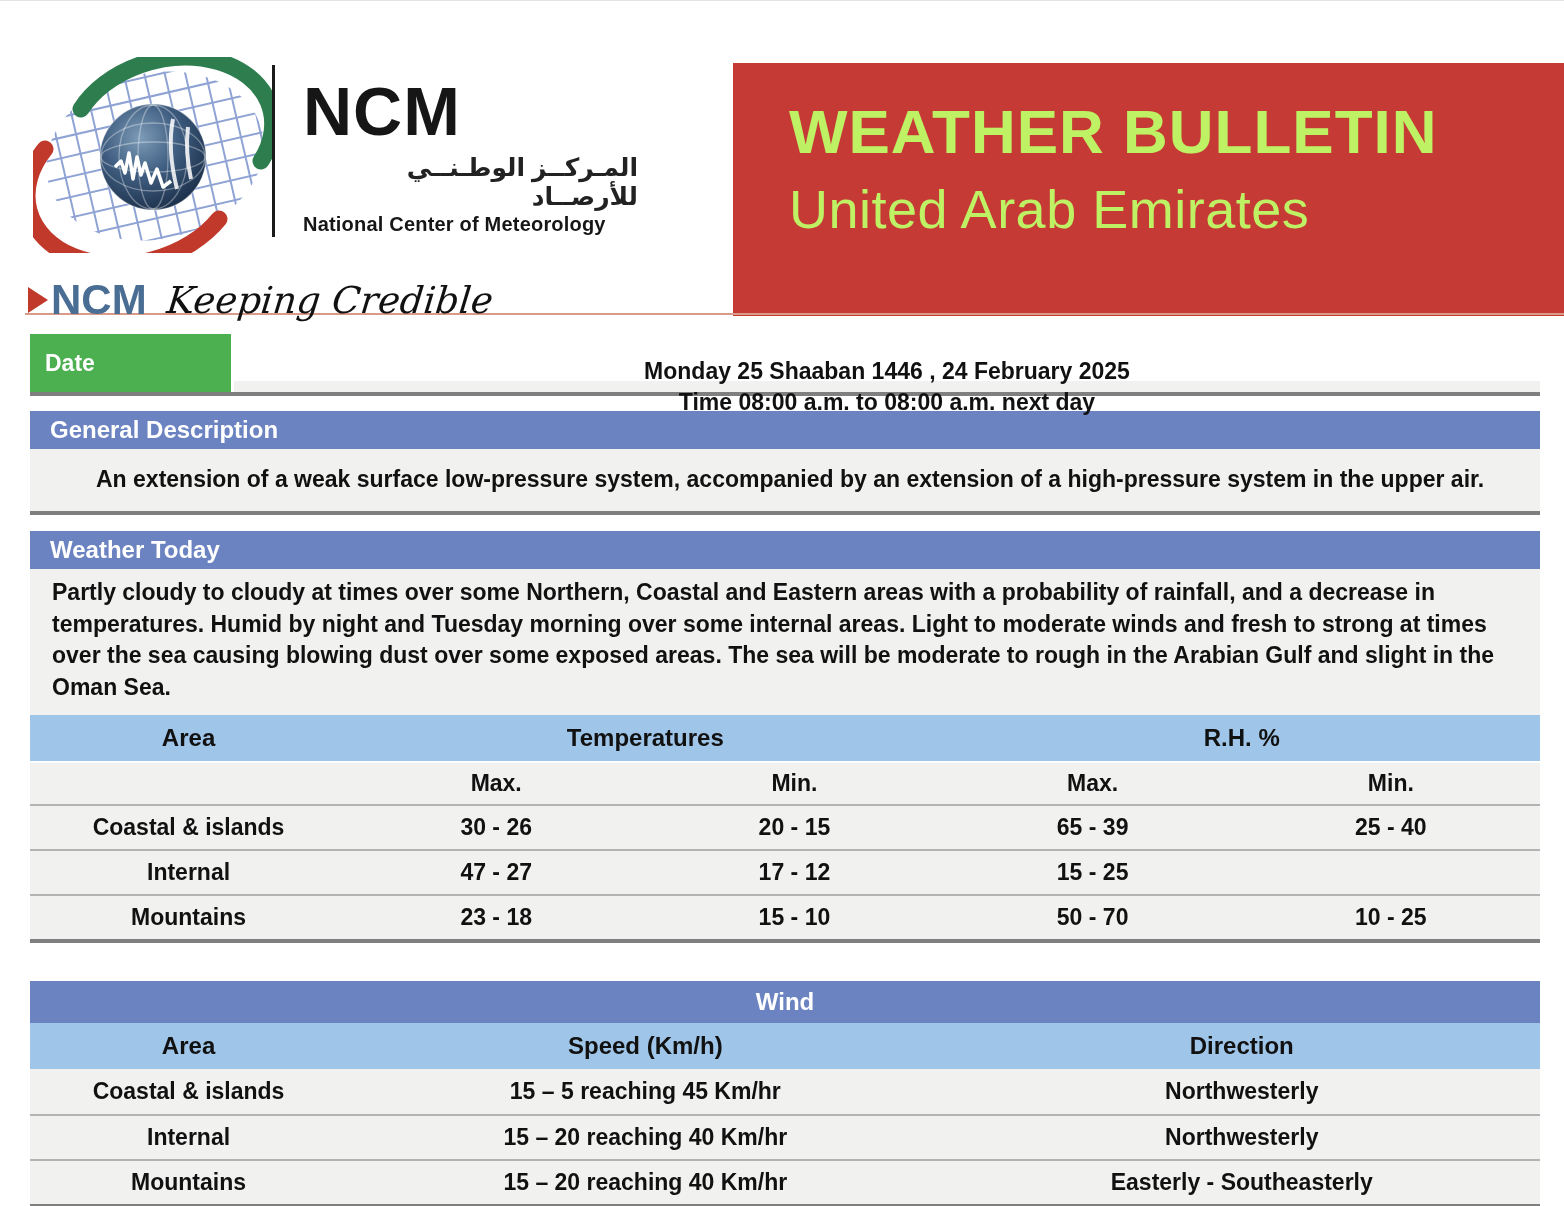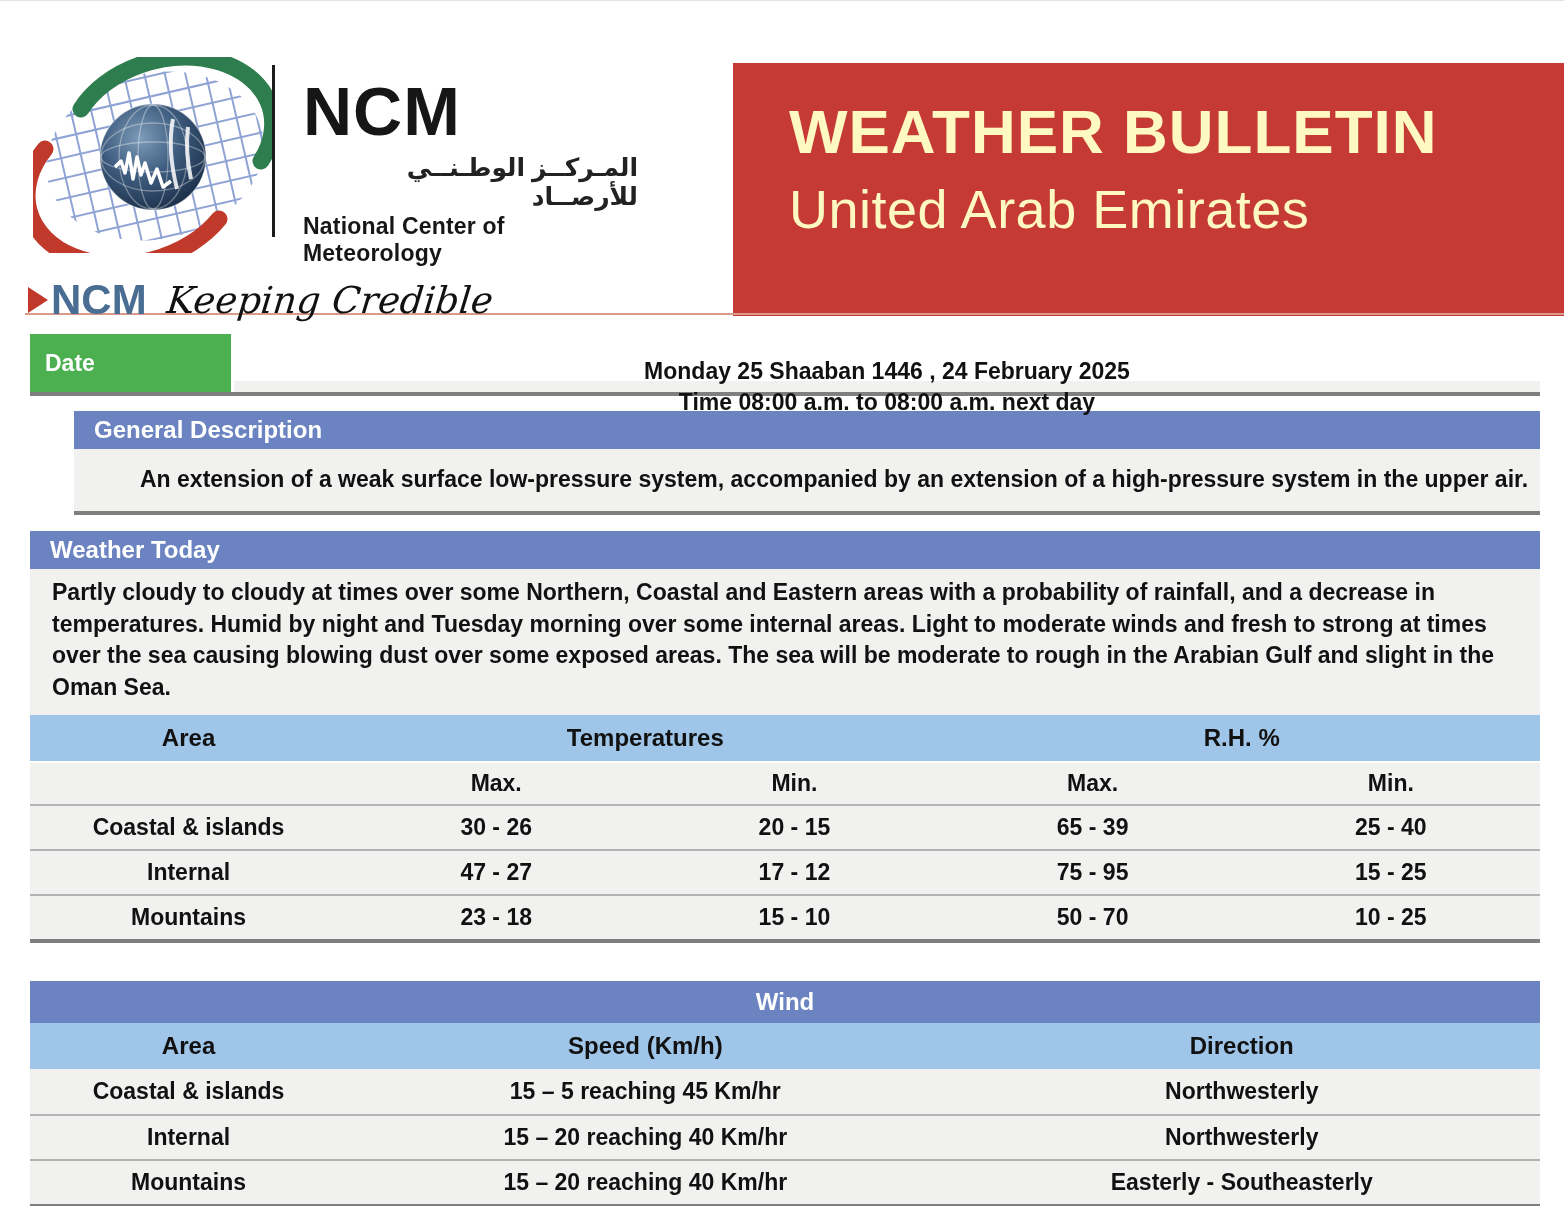--- a/index.html
+++ b/index.html
@@ -19,24 +19,24 @@
   }
   .page{width:1564px;height:1206px;position:relative;}
 
   
   .header{position:relative;height:318px;}
   .logo-svg{position:absolute;left:33px;top:56px;}
   .logo-divider{position:absolute;left:272px;top:64px;width:3px;height:172px;background:#1b1b1b;}
   .logo-text{position:absolute;left:303px;top:76px;width:345px;}
   .logo-acronym{font-size:68px;font-weight:900;color:#161616;letter-spacing:1px;line-height:1.0;}
   .logo-arabic{direction:rtl;font-size:25px;font-weight:bold;color:#222;margin-top:8px;text-align:right;width:335px;}
-  .logo-fullname{font-size:23px;font-weight:bold;color:#161616;margin-top:2px;letter-spacing:0.2px;}
+  .logo-fullname{font-size:20px;font-weight:bold;color:#161616;margin-top:2px;letter-spacing:0.2px;}
   .banner{
     position:absolute;left:733px;top:62px;right:0;height:253px;
-    background:var(--accent-red);color:#fef9c3;padding:36px 0 0 56px;
+    background:var(--accent-red);color:#bef264;padding:36px 0 0 56px;
   }
   .banner-title{font-size:62px;font-weight:800;letter-spacing:1px;line-height:1.05;}
   .banner-subtitle{font-size:54px;font-weight:400;margin-top:14px;letter-spacing:0.5px;}
   .tagline{position:absolute;left:28px;bottom:-2px;display:flex;align-items:center;z-index:2;}
   .tag-triangle{width:0;height:0;border-left:20px solid #C0392B;border-top:13px solid transparent;border-bottom:13px solid transparent;margin-right:3px;}
   .tag-ncm{font-size:42px;font-weight:bold;color:#4a6d94;line-height:1;}
   .tag-script{font-family:"DejaVu Serif","Liberation Serif",serif;font-style:italic;font-size:37px;color:#111;margin-left:20px;line-height:1;transform:skewX(-6deg);}
   .salmon-line{position:absolute;left:25px;right:0;bottom:4px;height:2px;background:#d99a8a;z-index:1;}
 
   
@@ -47,21 +47,21 @@
   }
   .section-body{background:var(--row-gray);color:#111;font-weight:bold;font-size:23px;}
 
   
   .date-row{display:flex;margin-top:15px;border-bottom:4px solid var(--thick-border);height:62px;}
   .date-label{width:204px;background:var(--label-green);color:#fff;font-weight:bold;font-size:23px;
     display:flex;align-items:center;padding-left:15px;border-right:3px solid #fff;}
   .date-main{flex:1;background:var(--row-gray);display:flex;flex-direction:column;justify-content:center;
     text-align:center;color:#111;font-weight:bold;font-size:23px;line-height:31px;margin-top:47px;}
 
-  .gd-wrap{margin-top:15px;margin-left:44px;}
+  .gd-wrap{margin-top:15px;}
   .gd-body{height:66px;line-height:60px;padding-left:66px;border-bottom:4px solid var(--thick-border);}
 
   .wt-wrap{margin-top:16px;}
   .wt-body{padding:8px 28px 12px 22px;line-height:31.5px;}
 
   
   .trow{display:flex;align-items:center;text-align:center;font-weight:bold;color:#111;}
   .trow .cell{padding:0;}
   .c-area{width:21%;}
   .c-q{width:19.75%;}
@@ -183,21 +183,20 @@
         <div class="cell c-area">Coastal &amp; islands</div>
         <div class="cell c-q">30 - 26</div>
         <div class="cell c-q">20 - 15</div>
         <div class="cell c-q">65 - 39</div>
         <div class="cell c-q">25 - 40</div>
       </div>
       <div class="trow climate-data">
         <div class="cell c-area">Internal</div>
         <div class="cell c-q">47 - 27</div>
         <div class="cell c-q">17 - 12</div>
-        <div class="cell c-q">75 - 95</div>
         <div class="cell c-q">15 - 25</div>
       </div>
       <div class="trow climate-data">
         <div class="cell c-area">Mountains</div>
         <div class="cell c-q">23 - 18</div>
         <div class="cell c-q">15 - 10</div>
         <div class="cell c-q">50 - 70</div>
         <div class="cell c-q">10 - 25</div>
       </div>
     </div>

